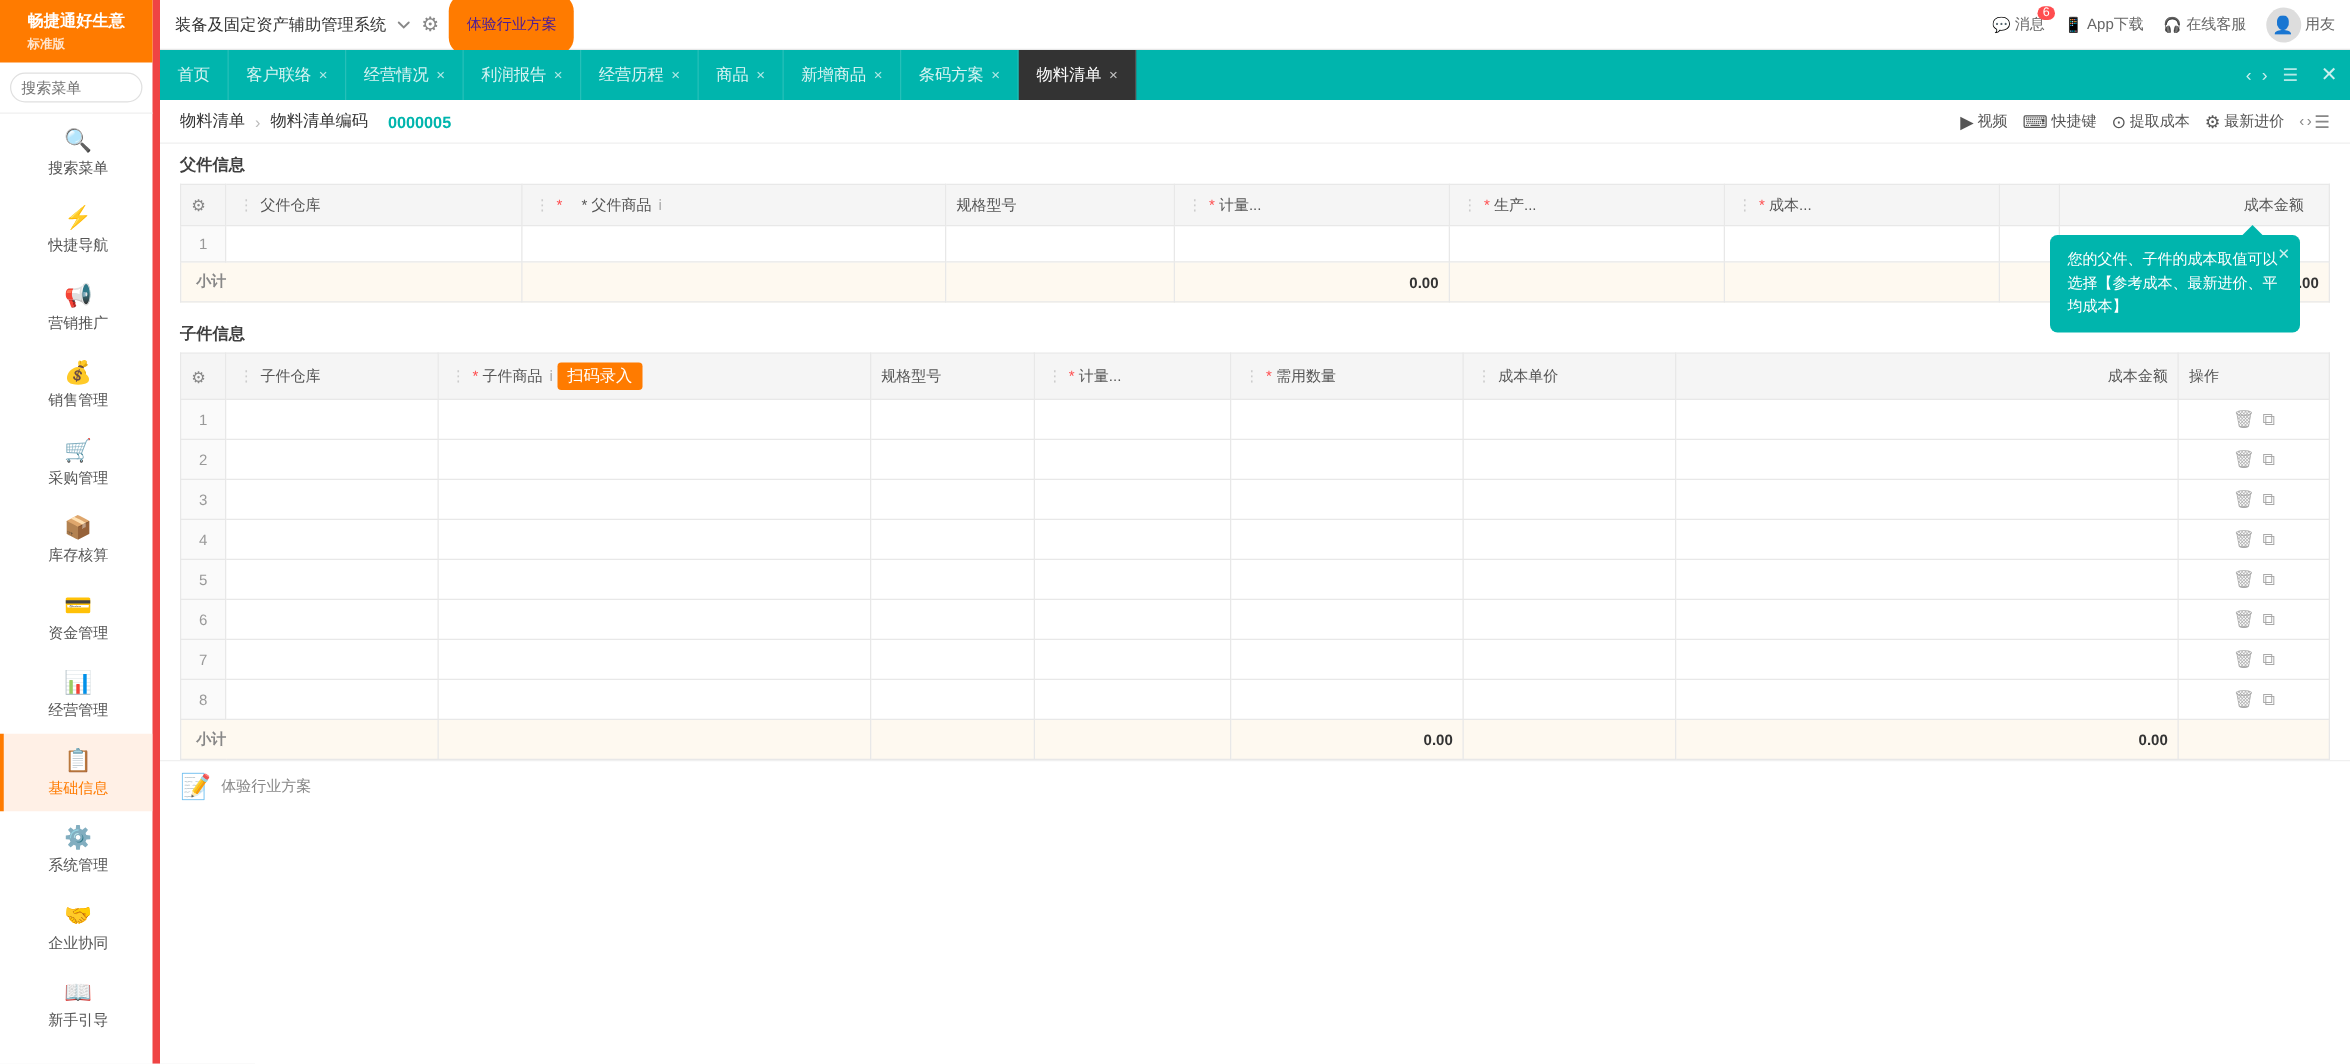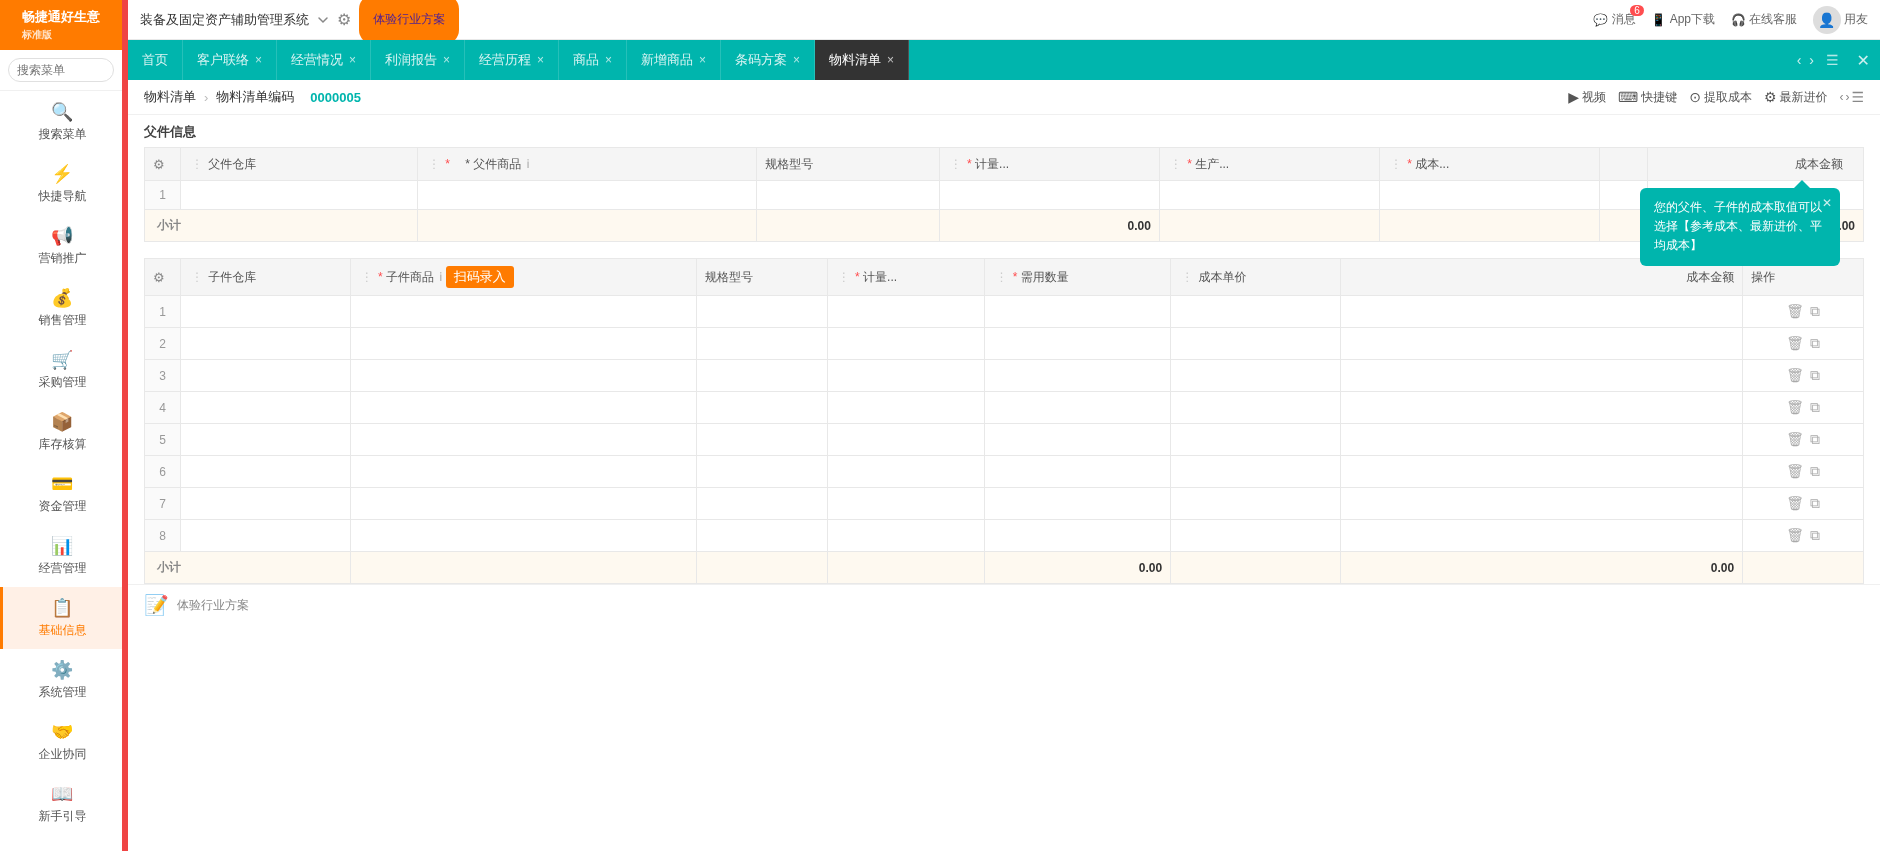--- a/index.html
+++ b/index.html
@@ -580,20 +580,21 @@
         </tbody>
       </table>
     </div>
 
     <div class="tooltip-popup">
       <span class="tooltip-close">✕</span>
       <span>您的父件、子件的成本取值可以选择【参考成本、最新进价、平均成本】</span>
     </div>
 
     <div class="section" style="margin-top:8px;">
+      <div class="section-title">子件信息</div>
       <table class="data-table">
         <thead>
           <tr>
             <th class="settings-col"><span class="th-icon">⚙</span></th>
             <th>
               <span class="sep-dots">⋮</span>
               <span>子件仓库</span>
             </th>
             <th class="col-wide">
               <span class="sep-dots">⋮</span>

